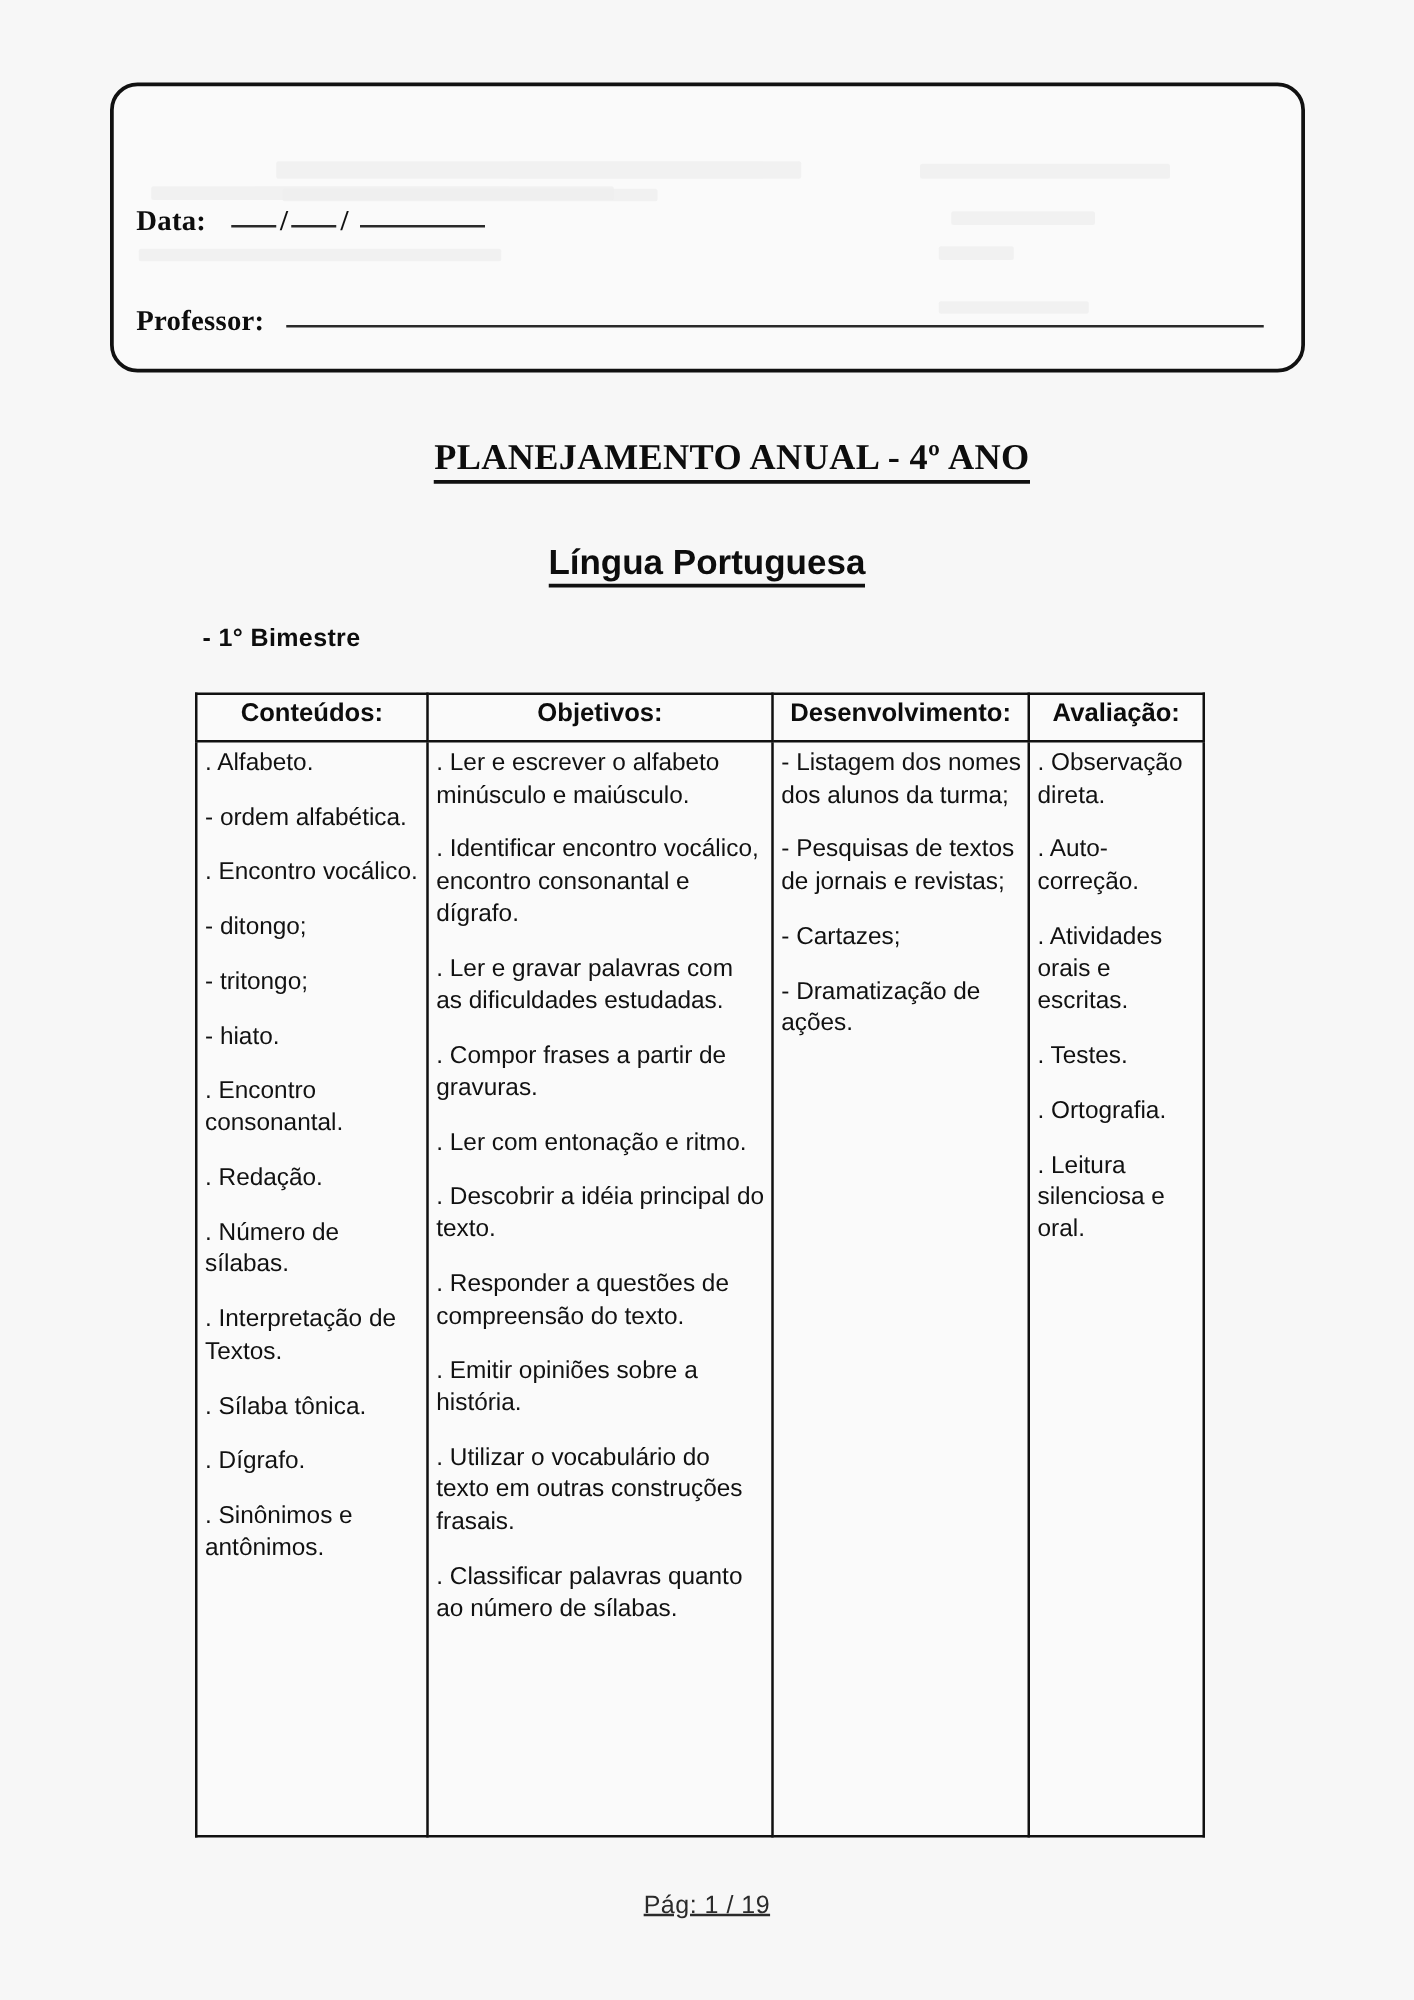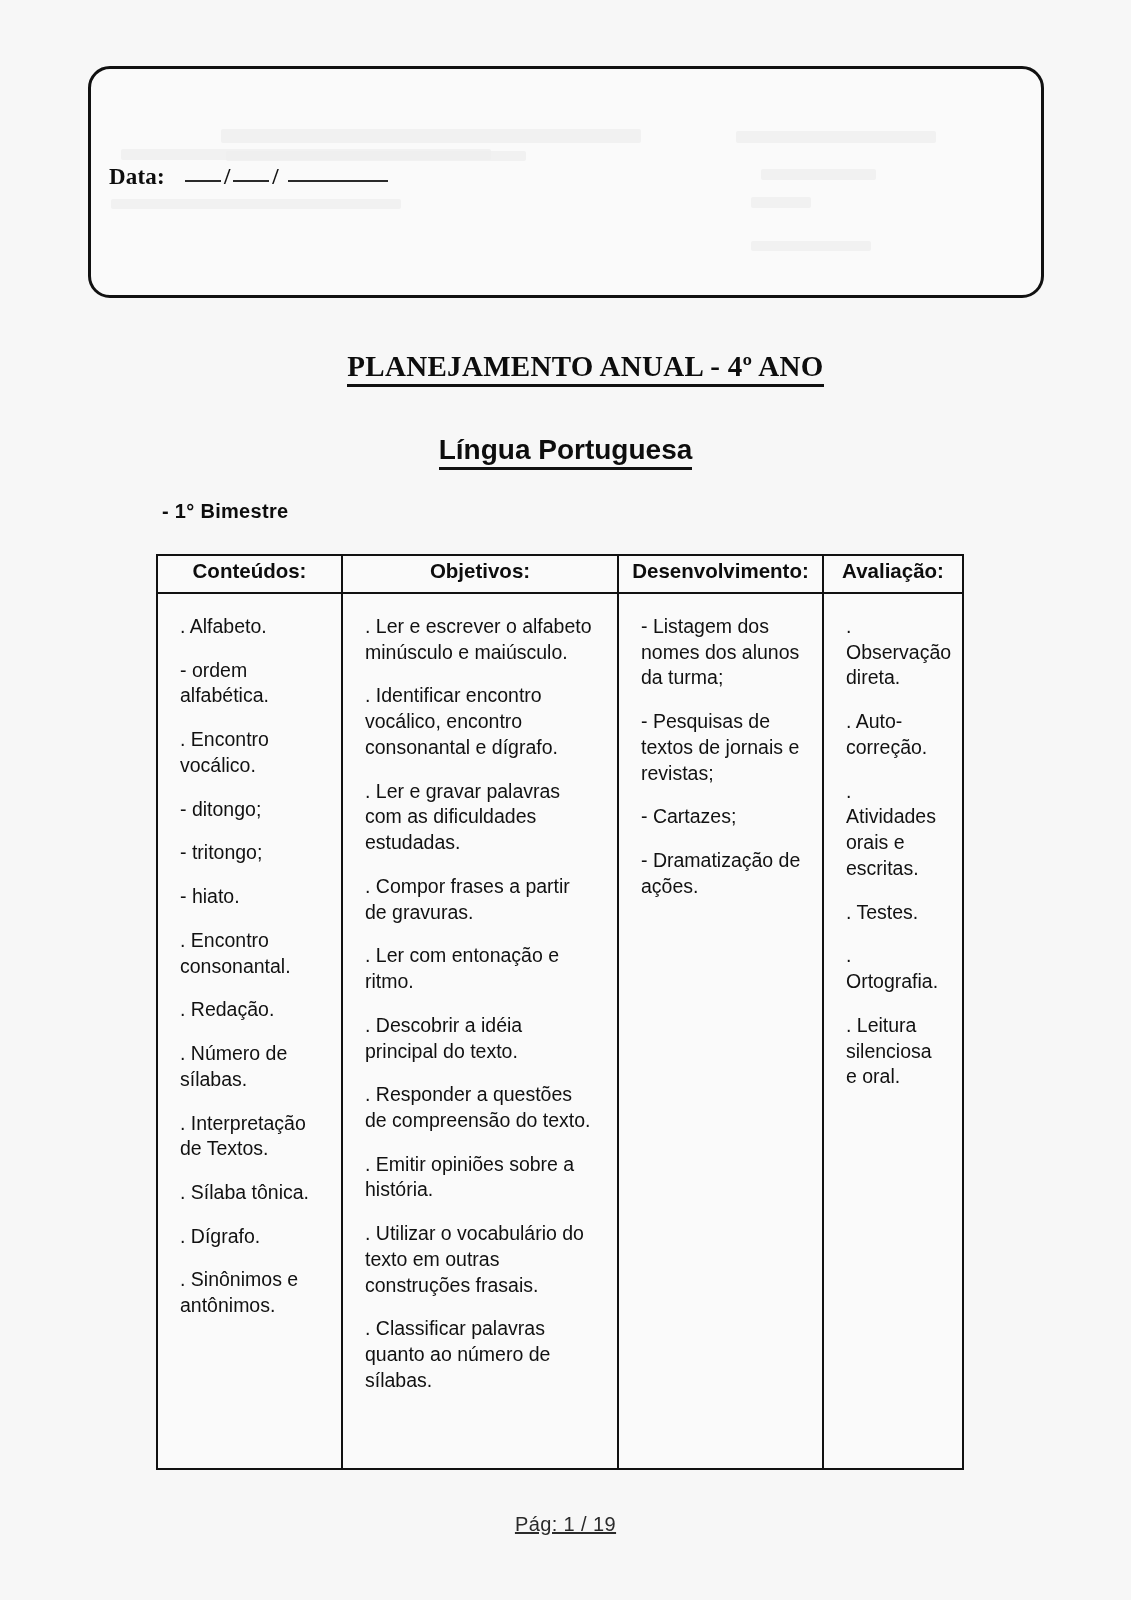--- a/index.html
+++ b/index.html
@@ -148,21 +148,21 @@
   th.h-conteudos { text-align: center; }
   th.h-objetivos { text-align: center; }
   th.h-desenv    { text-align: center; margin-top: 20px; }
   th.h-avaliacao { text-align: center; }
 
   .plan-table tbody td {
     padding: 4px 5px 10px 6px;
     height: 860px;
   }
   .cell-list {
-    margin: 16px;
+    margin: 0;
     padding: 0;
     list-style: none;
   }
   .cell-list li {
     font-family: "Liberation Sans", sans-serif;
     font-size: 19.5px;
     line-height: 1.32;
     color: #111;
     margin: 0 0 18px 0;
   }
@@ -205,20 +205,24 @@
 
   <div class="id-row row-data">
     <span class="id-label">Data:</span>
     <span class="rule seg-s"></span>
     <span class="slash">/</span>
     <span class="rule seg-m"></span>
     <span class="slash">/</span>
     <span class="rule seg-l"></span>
   </div>
 
+  <div class="id-row row-prof">
+    <span class="id-label">Professor:</span>
+    <span class="rule"></span>
+  </div>
 </div>
 
 <div class="doc-title">
   <span>PLANEJAMENTO ANUAL - 4º ANO</span>
 </div>
 
 <div class="subject-title">
   <span>Língua Portuguesa</span>
 </div>
 

